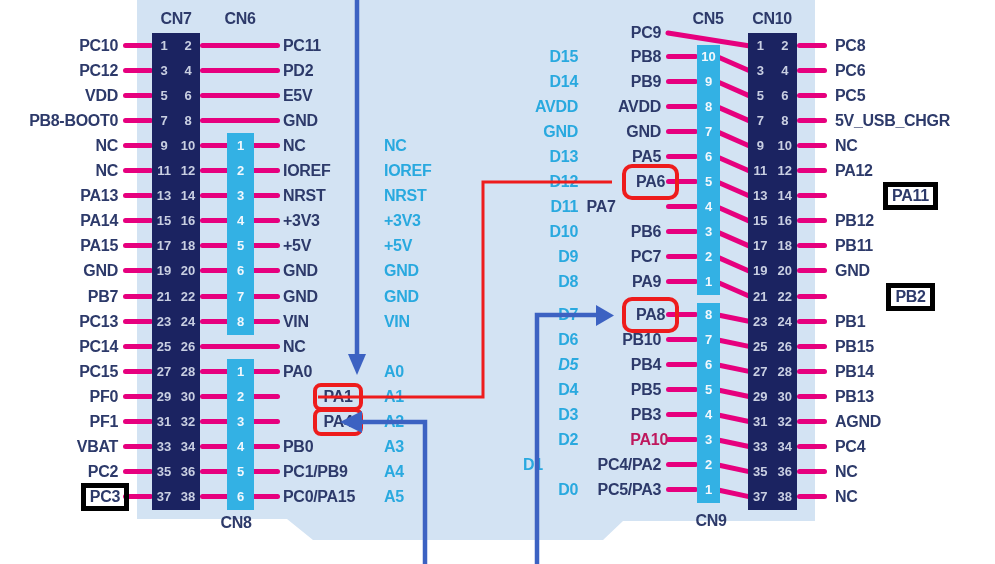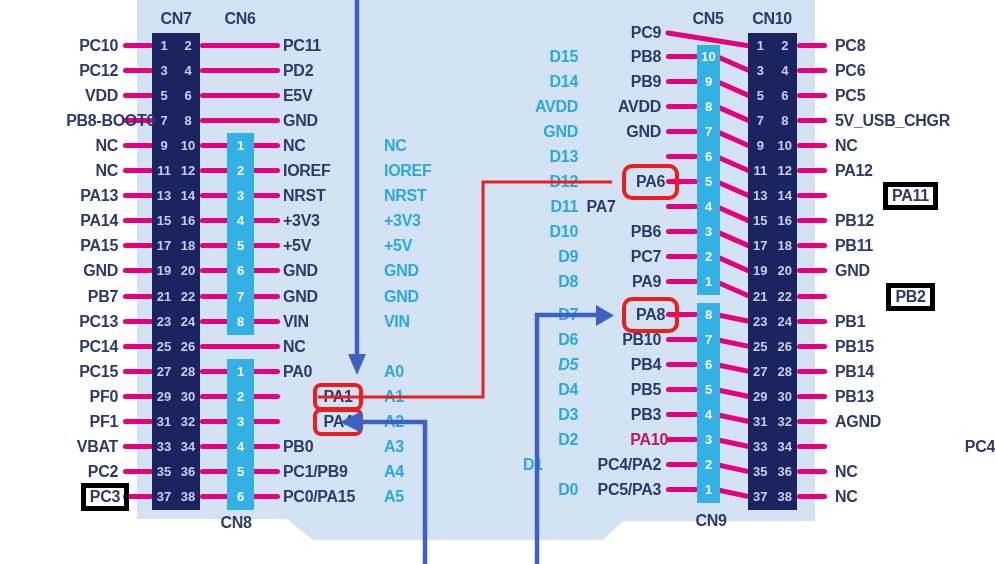--- a/index.html
+++ b/index.html
@@ -330,21 +330,21 @@
     <div class="hdr" style="left: 678px; top: 9px; color: rgb(45, 58, 106);">CN5</div>
     <div class="hdr" style="left: 742px; top: 9px; color: rgb(45, 58, 106);">CN10</div>
     <div class="hdr" style="left: 206px; top: 513px; color: rgb(45, 58, 106);">CN8</div>
     <div class="hdr" style="left: 681px; top: 511px; color: rgb(45, 58, 106);">CN9</div>
   <div class="lbl ralign" style="left: 0px; top: 36px; width: 118px; color: rgb(45, 58, 106);">PC10</div>
       <div class="lbl lalign" style="left: 283px; top: 36px; width: 150px; color: rgb(45, 58, 106);">PC11</div>
       <div class="lbl ralign" style="left: 0px; top: 61.05px; width: 118px; color: rgb(45, 58, 106);">PC12</div>
       <div class="lbl lalign" style="left: 283px; top: 61.05px; width: 150px; color: rgb(45, 58, 106);">PD2</div>
       <div class="lbl ralign" style="left: 0px; top: 86.1px; width: 118px; color: rgb(45, 58, 106);">VDD</div>
       <div class="lbl lalign" style="left: 283px; top: 86.1px; width: 150px; color: rgb(45, 58, 106);">E5V</div>
-      <div class="lbl ralign" style="left: 0px; top: 111.15px; width: 118px; color: rgb(45, 58, 106); padding-left: 37px;">PB8-BOOT0</div>
+      <div class="lbl ralign" style="left: 0px; top: 111.15px; width: 118px; color: rgb(45, 58, 106);">PB8-BOOT0</div>
       <div class="lbl lalign" style="left: 283px; top: 111.15px; width: 150px; color: rgb(45, 58, 106);">GND</div>
       <div class="lbl ralign" style="left: 0px; top: 136.2px; width: 118px; color: rgb(45, 58, 106);">NC</div>
       <div class="lbl lalign" style="left: 283px; top: 136.2px; width: 150px; color: rgb(45, 58, 106);">NC</div>
       <div class="lbl lalign" style="left: 384px; top: 136.2px; width: 90px; color: rgb(41, 169, 223);">NC</div>
       <div class="lbl ralign" style="left: 0px; top: 161.25px; width: 118px; color: rgb(45, 58, 106);">NC</div>
       <div class="lbl lalign" style="left: 283px; top: 161.25px; width: 150px; color: rgb(45, 58, 106);">IOREF</div>
       <div class="lbl lalign" style="left: 384px; top: 161.25px; width: 90px; color: rgb(41, 169, 223);">IOREF</div>
       <div class="lbl ralign" style="left: 0px; top: 186.3px; width: 118px; color: rgb(45, 58, 106);">PA13</div>
       <div class="lbl lalign" style="left: 283px; top: 186.3px; width: 150px; color: rgb(45, 58, 106);">NRST</div>
       <div class="lbl lalign" style="left: 384px; top: 186.3px; width: 90px; color: rgb(41, 169, 223);">NRST</div>
@@ -392,20 +392,21 @@
       <div class="lbl ralign" style="left: 541px; top: 23px; width: 120px; color: rgb(45, 58, 106);">PC9</div>
       <div class="lbl ralign" style="left: 488px; top: 47px; width: 90px; color: rgb(41, 169, 223);">D15</div>
       <div class="lbl ralign" style="left: 541px; top: 47px; width: 120px; color: rgb(45, 58, 106);">PB8</div>
       <div class="lbl ralign" style="left: 488px; top: 72.05px; width: 90px; color: rgb(41, 169, 223);">D14</div>
       <div class="lbl ralign" style="left: 541px; top: 72.05px; width: 120px; color: rgb(45, 58, 106);">PB9</div>
       <div class="lbl ralign" style="left: 488px; top: 97.1px; width: 90px; color: rgb(41, 169, 223);">AVDD</div>
       <div class="lbl ralign" style="left: 541px; top: 97.1px; width: 120px; color: rgb(45, 58, 106);">AVDD</div>
       <div class="lbl ralign" style="left: 488px; top: 122.15px; width: 90px; color: rgb(41, 169, 223);">GND</div>
       <div class="lbl ralign" style="left: 541px; top: 122.15px; width: 120px; color: rgb(45, 58, 106);">GND</div>
       <div class="lbl ralign" style="left: 488px; top: 147.2px; width: 90px; color: rgb(41, 169, 223);">D13</div>
+      <div class="lbl ralign" style="left: 541px; top: 147.2px; width: 120px; color: rgb(45, 58, 106);">PA5</div>
       <div class="lbl ralign" style="left: 488px; top: 172.25px; width: 90px; color: rgb(41, 169, 223);">D12</div>
       <div class="boxwrap toright" style="left: 541px; top: 162.25px; width: 120px; height: 40px;">
         <span class="bspan redbox-m" style="color: rgb(45, 58, 106); margin: 0px -18px 0px 0px;">PA6</span>
       </div>
       <div class="lbl ralign" style="left: 488px; top: 197.3px; width: 90px; color: rgb(41, 169, 223);">D11</div>
       <div class="lbl ralign" style="left: 541px; top: 197.3px; width: 120px; color: rgb(45, 58, 106); text-align: center;">PA7</div>
       <div class="lbl ralign" style="left: 488px; top: 222.35px; width: 90px; color: rgb(41, 169, 223);">D10</div>
       <div class="lbl ralign" style="left: 541px; top: 222.35px; width: 120px; color: rgb(45, 58, 106);">PB6</div>
       <div class="lbl ralign" style="left: 488px; top: 247.4px; width: 90px; color: rgb(41, 169, 223);">D9</div>
       <div class="lbl ralign" style="left: 541px; top: 247.4px; width: 120px; color: rgb(45, 58, 106);">PC7</div>
@@ -442,21 +443,21 @@
       <div class="lbl lalign" style="left: 835px; top: 236.4px; width: 160px; color: rgb(45, 58, 106);">PB11</div>
       <div class="lbl lalign" style="left: 835px; top: 261.45px; width: 160px; color: rgb(45, 58, 106);">GND</div>
       <div class="boxwrap toleft" style="left: 835px; top: 276.5px; width: 160px; height: 40px;">
         <span class="bspan blackbox" style="color: rgb(45, 58, 106); margin: 0px 0px 0px -9px;">PB2</span>
       </div>
       <div class="lbl lalign" style="left: 835px; top: 311.55px; width: 160px; color: rgb(45, 58, 106);">PB1</div>
       <div class="lbl lalign" style="left: 835px; top: 336.6px; width: 160px; color: rgb(45, 58, 106);">PB15</div>
       <div class="lbl lalign" style="left: 835px; top: 361.65px; width: 160px; color: rgb(45, 58, 106);">PB14</div>
       <div class="lbl lalign" style="left: 835px; top: 386.7px; width: 160px; color: rgb(45, 58, 106);">PB13</div>
       <div class="lbl lalign" style="left: 835px; top: 411.75px; width: 160px; color: rgb(45, 58, 106);">AGND</div>
-      <div class="lbl lalign" style="left: 835px; top: 436.8px; width: 160px; color: rgb(45, 58, 106); text-align: right;">PC4</div>
+      <div class="lbl lalign" style="left: 835px; top: 436.8px; width: 160px; color: rgb(45, 58, 106);">PC4</div>
       <div class="lbl lalign" style="left: 835px; top: 461.85px; width: 160px; color: rgb(45, 58, 106);">NC</div>
       <div class="lbl lalign" style="left: 835px; top: 486.9px; width: 160px; color: rgb(45, 58, 106);">NC</div>
     </div>
 
   <svg id="annot" class="layer" width="995" height="564">
       <polyline points="318,397 483,397 483,182 612,182" fill="none" stroke="#ee1c1c" stroke-width="3"></polyline>
       <polyline points="357,0 357,356" fill="none" stroke="#3c62c2" stroke-width="4.5"></polyline>
       <polygon points="348,354 366,354 357,375" fill="#3c62c2"></polygon>
       <polyline points="360,422 425,422 425,564" fill="none" stroke="#3c62c2" stroke-width="4.5"></polyline>
       <polygon points="362,411 362,433 340,422" fill="#3c62c2"></polygon>

